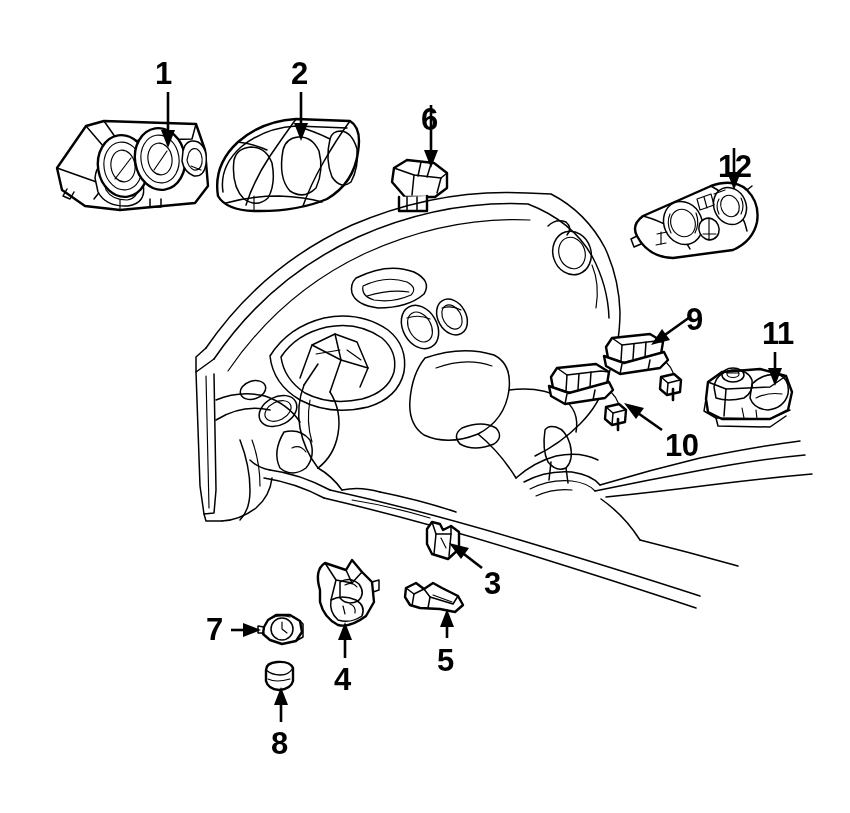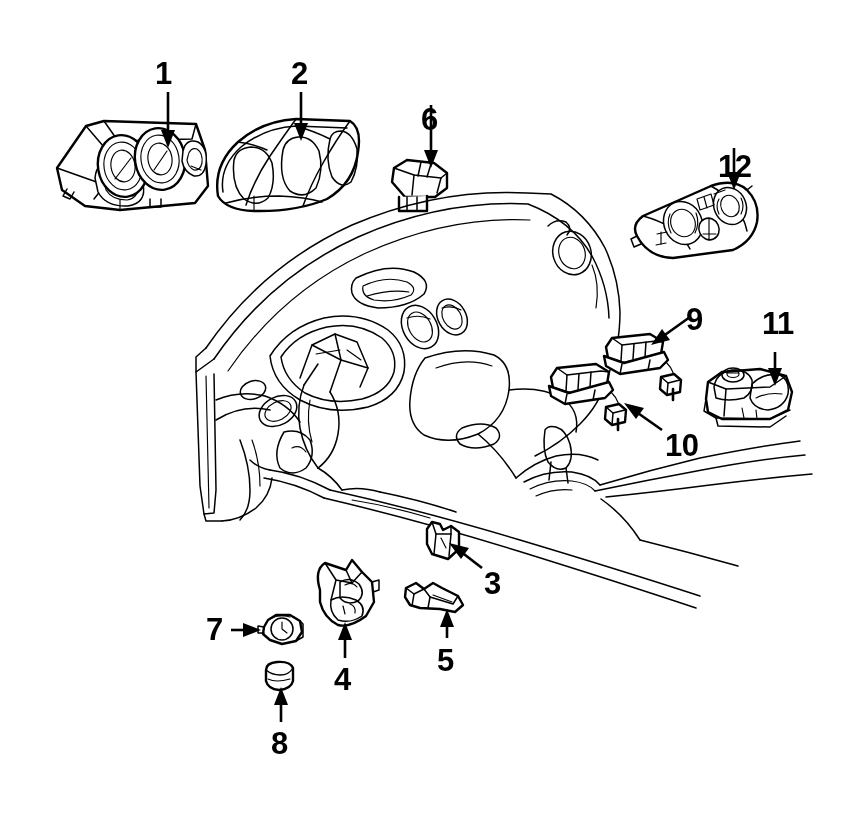--- a/index.html
+++ b/index.html
@@ -426,16 +426,16 @@
   <div class="callout-label" style="left:155px; top:58px;">1</div>
   <div class="callout-label" style="left:291px; top:58px;">2</div>
   <div class="callout-label" style="left:484px; top:568px;">3</div>
   <div class="callout-label" style="left:334px; top:664px;">4</div>
   <div class="callout-label" style="left:437px; top:645px;">5</div>
   <div class="callout-label" style="left:421px; top:104px;">6</div>
   <div class="callout-label" style="left:206px; top:614px;">7</div>
   <div class="callout-label" style="left:271px; top:728px;">8</div>
   <div class="callout-label" style="left:686px; top:304px;">9</div>
   <div class="callout-label" style="left:665px; top:430px;">10</div>
-  <div class="callout-label" style="left:762px; top:308px;text-align:right;">11</div>
+  <div class="callout-label" style="left:762px; top:318px;text-align:right;">11</div>
   <div class="callout-label" style="left:718px; top:111px;margin-top:40px;">12</div>
 
 </div>
 
 </body></html>

